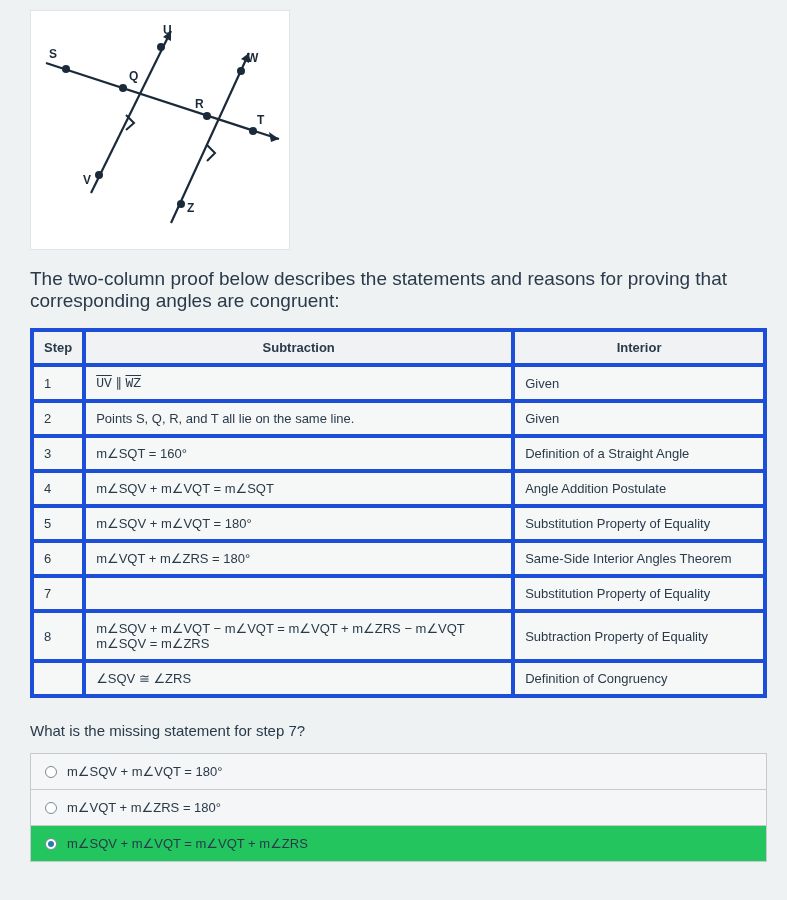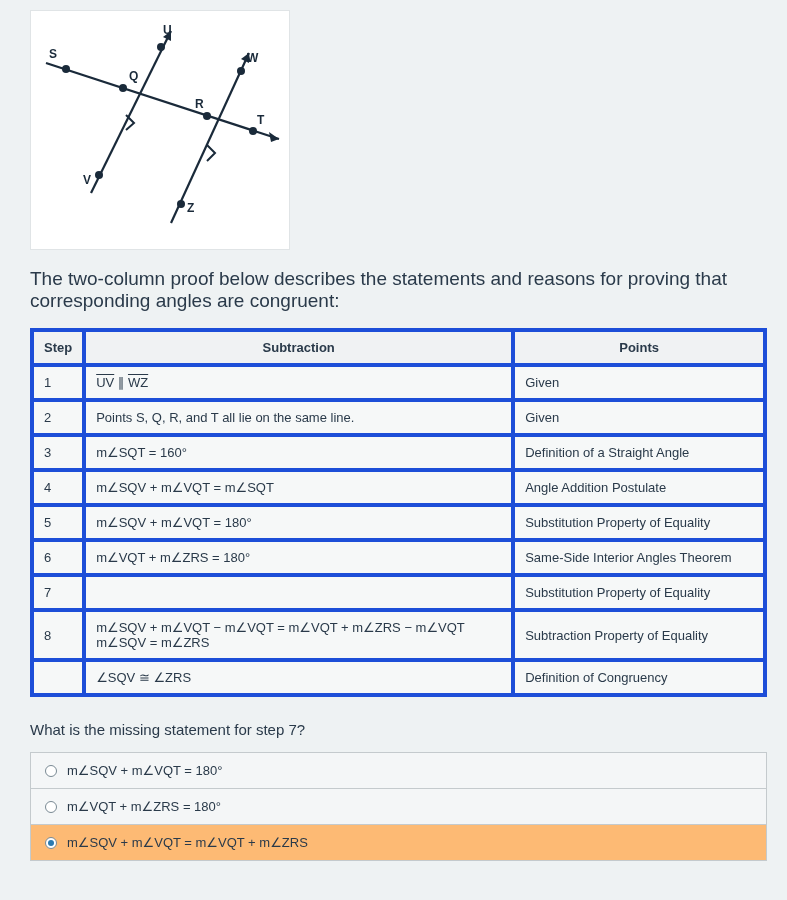--- a/index.html
+++ b/index.html
@@ -38,37 +38,37 @@
     vertical-align: middle;
   }
   table.proof th {
     font-weight: bold;
     text-align: center;
     background: #f0f2f3;
   }
   table.proof td.step {
     width: 40px;
   }
-  .overline { text-decoration: overline; }
+  .overline { text-decoration: overline; font-family: Liberation Mono, monospace; }
   .question {
     margin: 24px 0 14px 0;
     font-size: 15px;
   }
   .options { display: flex; flex-direction: column; gap: 0; }
   .option {
     border: 1px solid #c4cacd;
     padding: 10px 14px;
     background: #f4f6f7;
     margin-bottom: -1px;
     display: flex;
     align-items: center;
     gap: 10px;
     font-size: 13px;
   }
-  .option.selected { background: #fdba74; }
+  .option.selected { background: #22c55e; }
   .radio {
     width: 12px;
     height: 12px;
     border: 1px solid #7a8a94;
     border-radius: 50%;
     display: inline-flex;
     align-items: center;
     justify-content: center;
     background: #fff;
     flex-shrink: 0;
@@ -127,21 +127,21 @@
   <span class="label-pt" style="left:156px; top:190px;">Z</span>
 </div>
 
 <p class="intro">The two-column proof below describes the statements and reasons for proving that corresponding angles are congruent:</p>
 
 <table class="proof">
   <thead>
     <tr>
       <th>Step</th>
       <th>Subtraction</th>
-      <th>Points</th>
+      <th>Interior</th>
     </tr>
   </thead>
   <tbody id="proof-body">
       <tr>
         <td class="step">1</td>
         <td><span class="overline">UV</span> ∥ <span class="overline">WZ</span></td>
         <td>Given</td>
       </tr>
       <tr>
         <td class="step">2</td>

